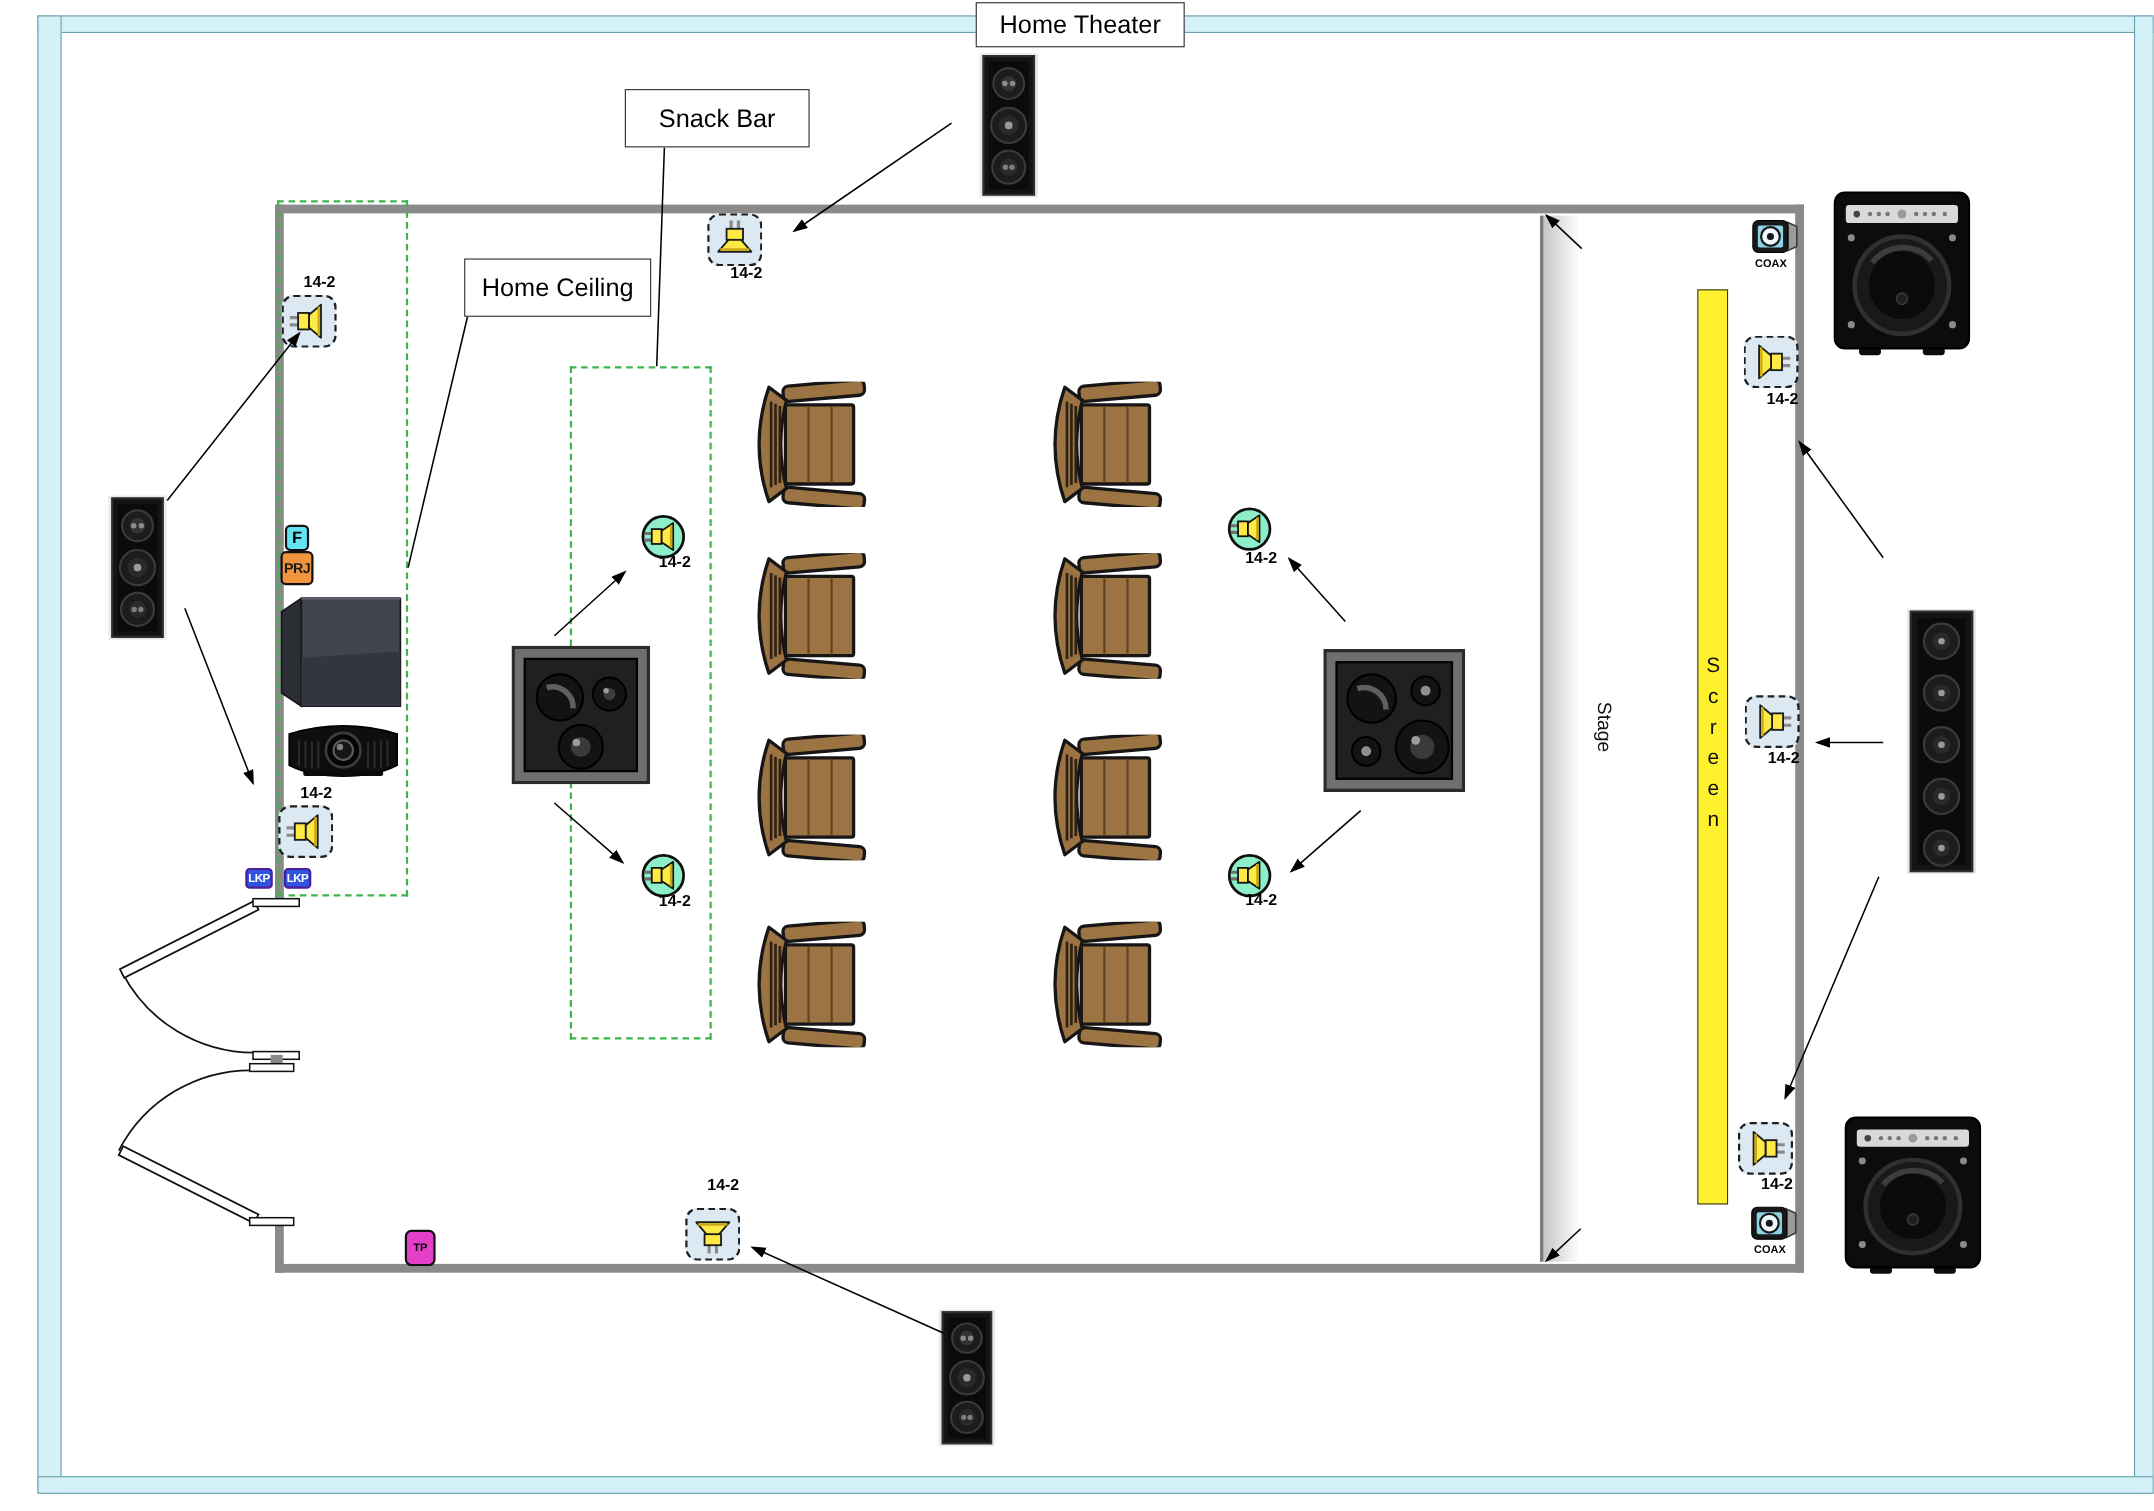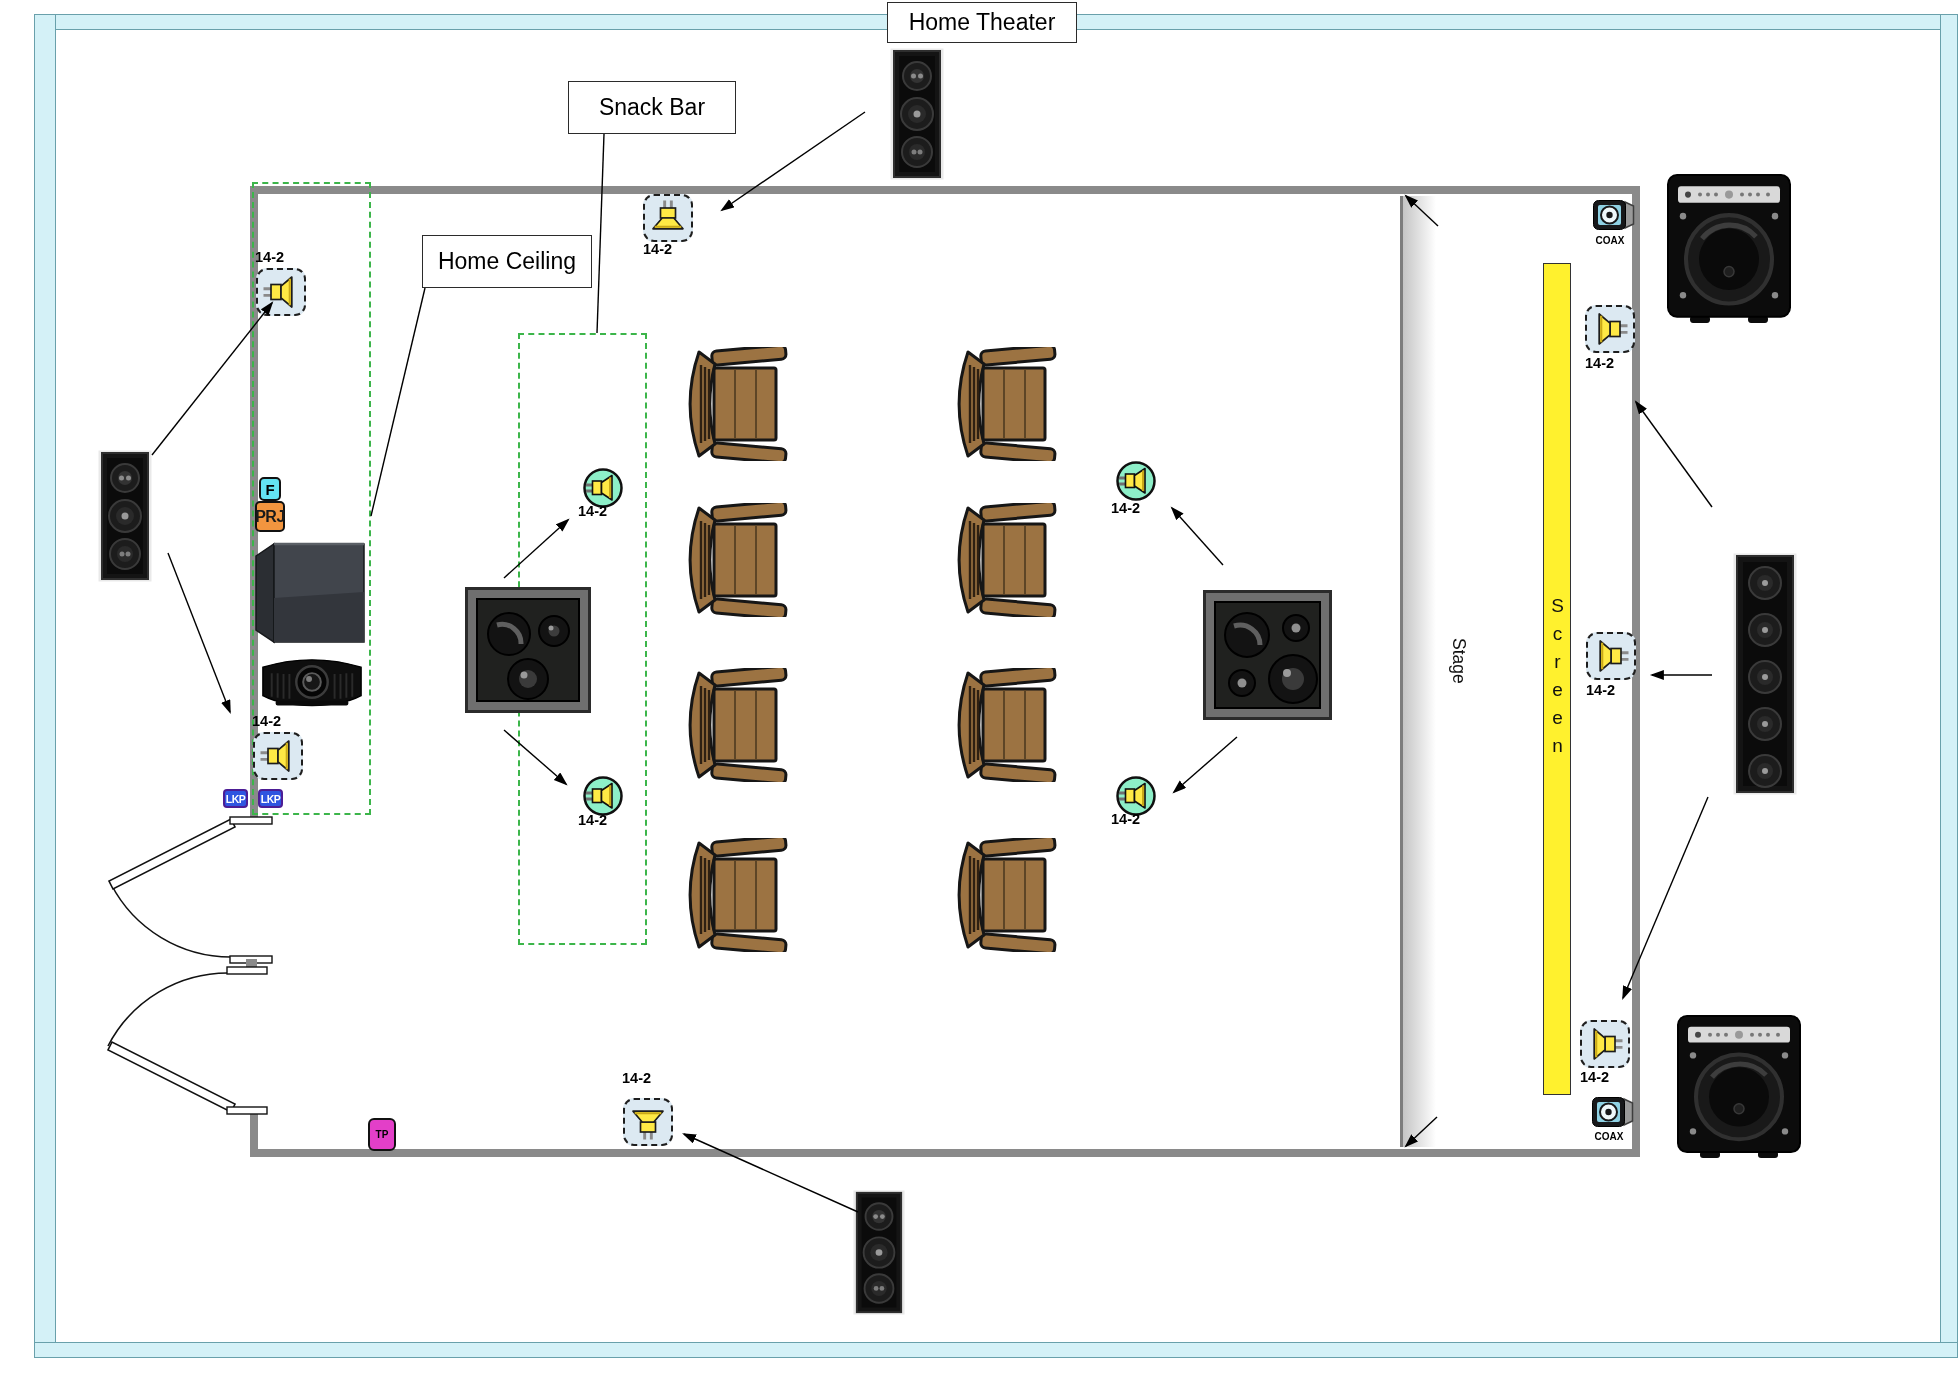--- a/index.html
+++ b/index.html
@@ -15,26 +15,26 @@
   
   .callout{position:absolute;background:#fff;border:1.8px solid #2b2b2b;display:flex;align-items:center;justify-content:center;font-size:23px;color:#000;box-sizing:border-box;z-index:6;}
   
   .screen-bar{position:absolute;background:var(--screen-yellow,#FFF12E);border:1.6px solid #333;box-sizing:border-box;display:flex;align-items:center;justify-content:center;}
   .screen-text{writing-mode:vertical-lr;text-orientation:upright;letter-spacing:7px;font-size:19px;font-weight:500;color:#111;}
   .stage-text{position:absolute;writing-mode:vertical-rl;font-size:17.5px;color:#111;}
   .stage-fade{position:absolute;background:linear-gradient(to right,#c3c3c3,rgba(255,255,255,0));}
   .stage-line{position:absolute;background:#7d7d7d;}
   
   .wicon{position:absolute;width:50px;height:48px;background:var(--icon-bg,#DCE9F2);border:2.6px dashed #1e1e1e;border-radius:11px;box-sizing:border-box;display:flex;align-items:center;justify-content:center;}
-  .lbl142{position:absolute;width:50px;text-align:left;font-weight:bold;font-size:14.5px;color:#000;z-index:5;}
+  .lbl142{position:absolute;width:50px;text-align:right;font-weight:bold;font-size:14.5px;color:#000;z-index:5;}
   .coax-lbl{position:absolute;width:64px;text-align:center;font-weight:bold;font-size:10px;color:#000;}
   
   .badge{position:absolute;display:flex;align-items:center;justify-content:center;box-sizing:border-box;font-weight:bold;border-radius:5px;z-index:5;}
   .badge-f{background:var(--f-cyan,#64E3F2);border:2.4px solid #111;color:#000;font-size:15px;}
-  .badge-prj{background:var(--prj-orange,#F2953F);border:2.4px solid #111;color:#1a1a1a;font-size:16px;letter-spacing:-.5px;}
+  .badge-prj{background:var(--prj-orange,#F2953F);border:2.4px solid #111;color:#1a1a1a;font-size:13px;letter-spacing:-.5px;}
   .badge-lkp{background:var(--lkp-blue,#2F55E0);border:2px solid #4c1d95;color:#fff;font-size:10.5px;border-radius:4px;letter-spacing:-.5px;}
   .badge-tp{background:var(--tp-magenta,#E33FC8);border:2.4px solid #111;color:#000000;font-size:10px;border-radius:6px;}
   svg{display:block;}
   .overlay{position:absolute;left:0;top:0;z-index:4;pointer-events:none;}
 </style>
 </head>
 <body>
 
 <div id="canvas">
 

